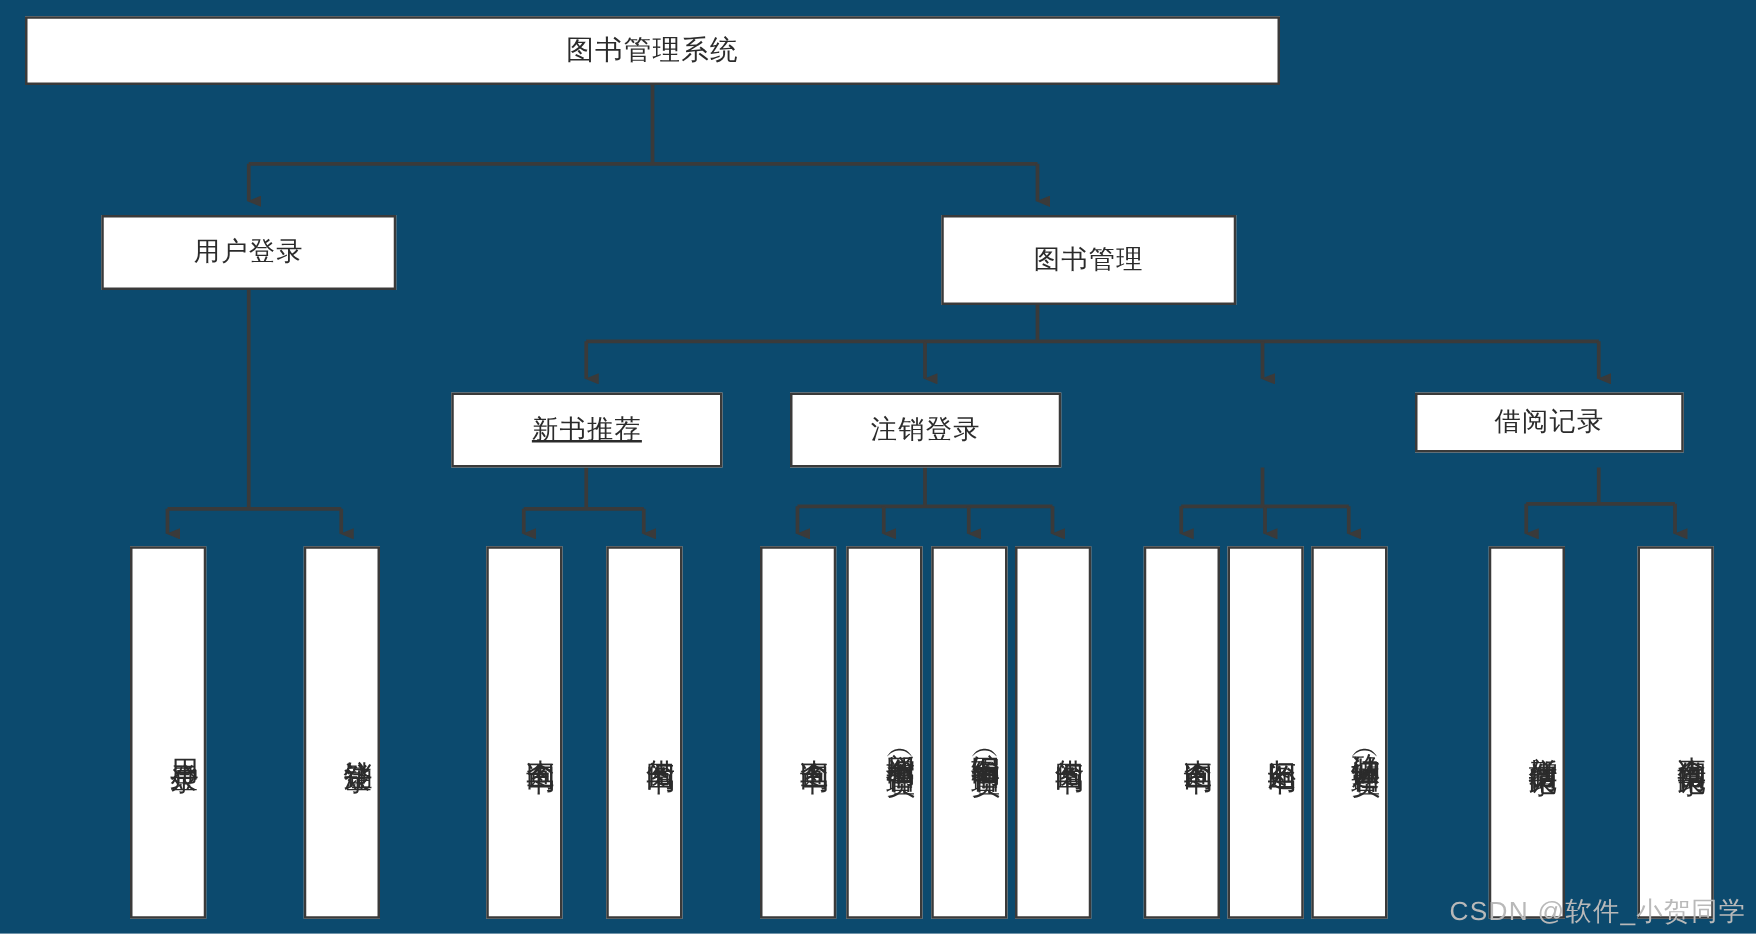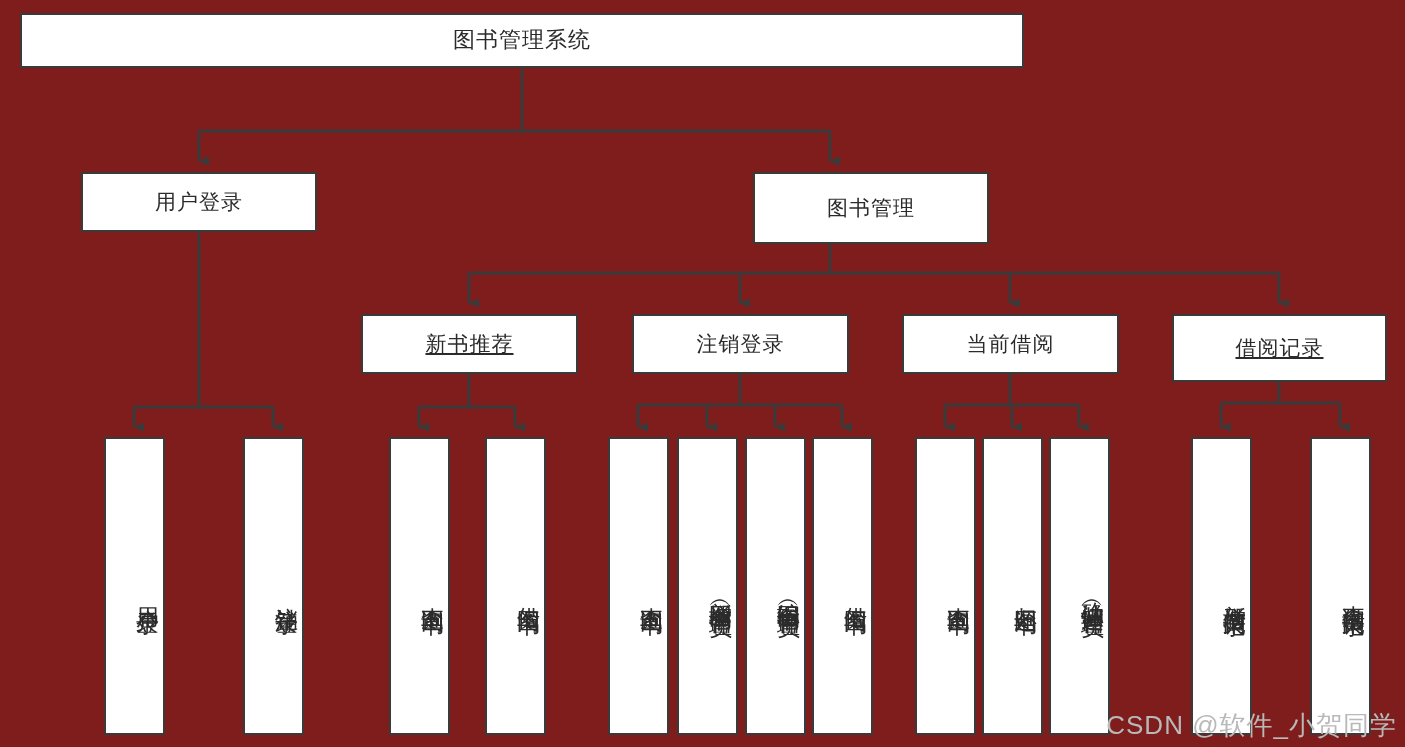--- a/index.html
+++ b/index.html
@@ -8,21 +8,21 @@
     padding: 0;
     background: #ffffff;
   }
   body {
     font-family: "Liberation Sans", "DejaVu Sans", sans-serif;
   }
   #diagram-canvas {
     position: relative;
     width: 1405px;
     height: 747px;
-    background: #7f1d1d;
+    background: #0c4a6e;
     overflow: hidden;
   }
   #edge-layer {
     position: absolute;
     left: 0;
     top: 0;
     width: 1405px;
     height: 747px;
     pointer-events: none;
   }
@@ -57,21 +57,21 @@
     white-space: nowrap;
   }
   .node-v .vtext {
     writing-mode: vertical-rl;
     text-orientation: upright;
   }
   #watermark {
     position: absolute;
     right: 8px;
     bottom: 4px;
-    font-size: 26px;
+    font-size: 21px;
     color: #b9b9b9;
     letter-spacing: 1px;
     white-space: nowrap;
     pointer-events: none;
   }
 </style>
 </head>
 <body>
 
 <div id="diagram-canvas">
@@ -151,25 +151,22 @@
   </div>
 
   <div class="node node-h" style="left:361px; top:314px; width:217px; height:60px;text-decoration:underline;">
     <span>新书推荐</span>
   </div>
 
   <div class="node node-h" style="left:632px; top:314px; width:217px; height:60px;">
     <span>注销登录</span>
   </div>
 
-  <div class="node node-h" style="left:902px; top:314px; width:217px; height:60px;">
-    <span>当前借阅</span>
-  </div>
-
-  <div class="node node-h" style="left:1172px; top:314px; width:215px; height:68px;text-decoration:underline;">
+
+  <div class="node node-h" style="left:1132px; top:314px; width:215px; height:48px;">
     <span>借阅记录</span>
   </div>
 
   <div class="node node-v" style="left:104px; top:437px; width:61px; height:298px;">
     <span class="vtext">用户登录</span>
   </div>
 
   <div class="node node-v" style="left:243px; top:437px; width:61px; height:298px;">
     <span class="vtext">注销登录</span>
   </div>

